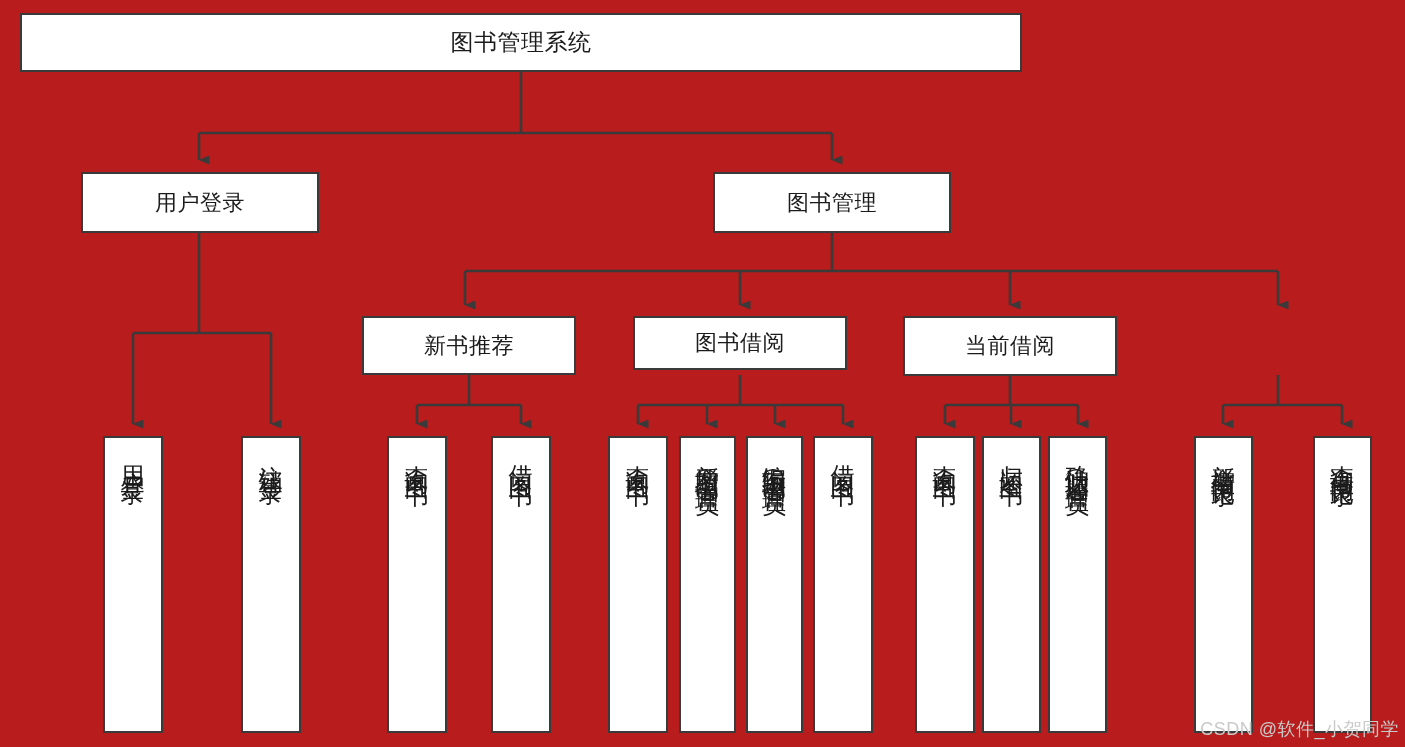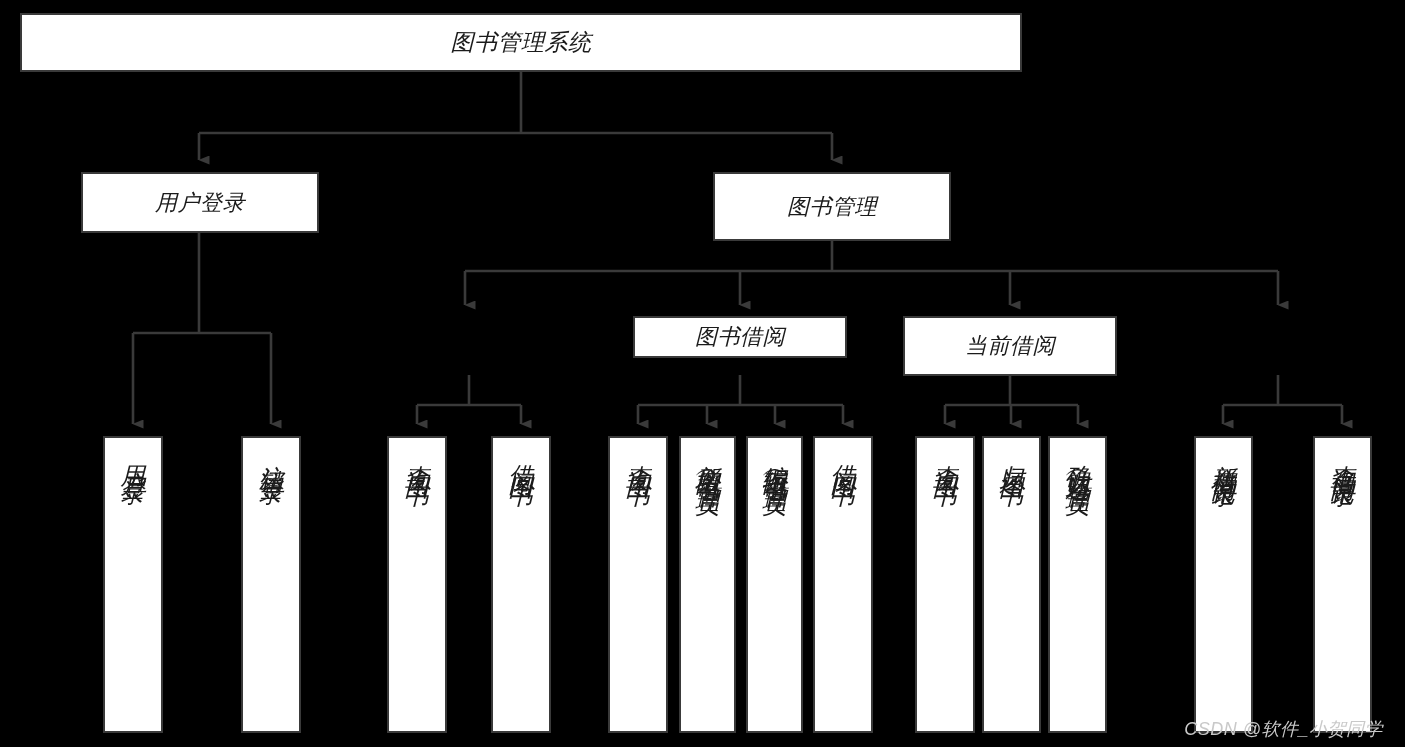--- a/index.html
+++ b/index.html
@@ -5,23 +5,22 @@
 <style>
   html,body{margin:0;padding:0;background:#ffffff;}
   body{
     font-family:"Liberation Sans","DejaVu Sans",sans-serif;
     -webkit-font-smoothing:antialiased;
   }
   #canvas{
     position:relative;
     width:1405px;
     height:747px;
-    background:#000000;
+    background:#b91c1c;
     overflow:hidden;
-    font-style:italic;
   }
   #edges{
     position:absolute;
     left:0; top:0;
     width:1405px; height:747px;
     pointer-events:none;
   }
   .node{
     position:absolute;
     box-sizing:border-box;
@@ -59,21 +58,21 @@
     line-height:1.05;
     letter-spacing:6px;
     white-space:nowrap;
     height:auto;
   }
   .node.vert.tall .label{
     letter-spacing:4px;
   }
   .watermark{
     position:absolute;
-    right:22px;
+    right:6px;
     bottom:6px;
     font-size:18px;
     color:#c9c9c9;
     white-space:nowrap;
     z-index:3;
     letter-spacing:0.5px;
     margin-top:16px;
   }
 </style>
 </head>
@@ -133,26 +132,29 @@
   </svg>
 
   <div class="node horiz root" style="left:20px; top:13px; width:1002px; height:59px;">
     <span class="label">图书管理系统</span>
   </div>
 
   <div class="node horiz" style="left:81px; top:172px; width:238px; height:61px;">
     <span class="label">用户登录</span>
   </div>
 
-  <div class="node horiz" style="left:713px; top:172px; width:238px; height:69px;">
+  <div class="node horiz" style="left:713px; top:172px; width:238px; height:61px;">
     <span class="label">图书管理</span>
   </div>
 
-
-  <div class="node horiz" style="left:633px; top:316px; width:214px; height:42px;">
+  <div class="node horiz" style="left:362px; top:316px; width:214px; height:59px;">
+    <span class="label">新书推荐</span>
+  </div>
+
+  <div class="node horiz" style="left:633px; top:316px; width:214px; height:54px;">
     <span class="label">图书借阅</span>
   </div>
 
   <div class="node horiz" style="left:903px; top:316px; width:214px; height:60px;">
     <span class="label">当前借阅</span>
   </div>
 
 
   <div class="node vert" style="left:103px; top:436px; width:60px; height:297px;">
     <span class="label">用户登录</span>

